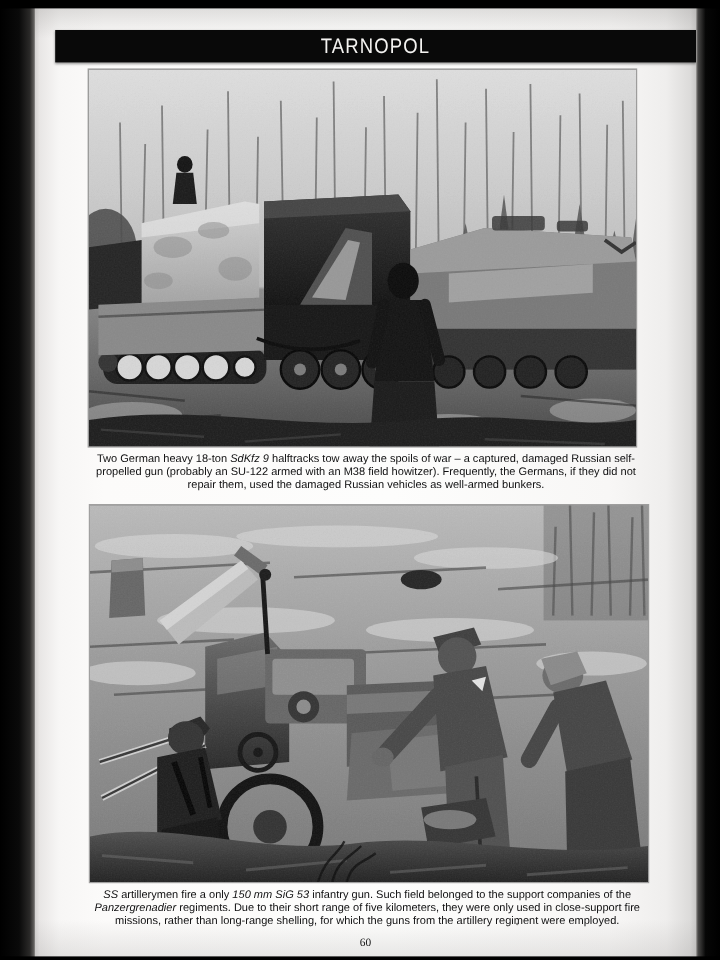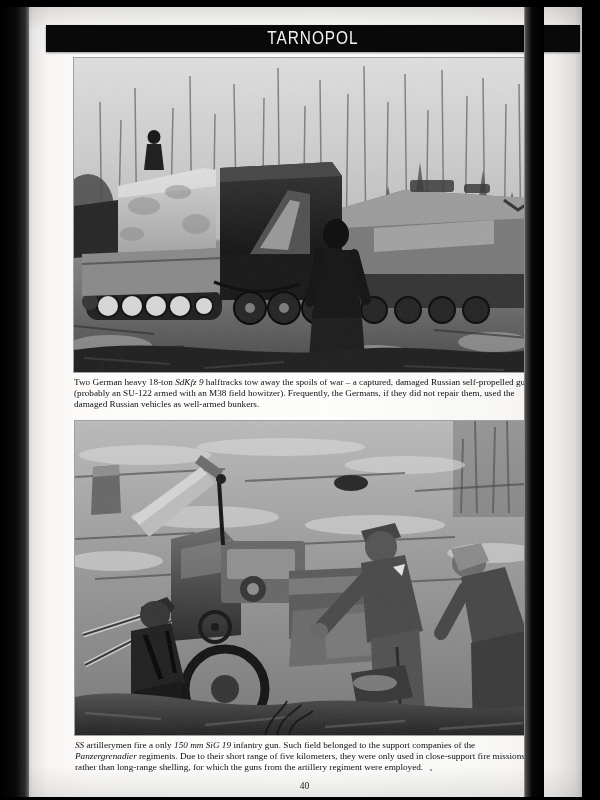--- a/index.html
+++ b/index.html
@@ -11,21 +11,21 @@
   body {
     width: 600px;
     height: 800px;
     overflow: hidden;
     font-family: "Liberation Serif", "DejaVu Serif", serif;
   }
 
   
   .scan {
     position: relative;
-    width: 544px;
+    width: 600px;
     height: 800px;
     background: #86efac;
   }
 
   
   .paper {
     position: absolute;
     left: 27px;
     top: 6px;
     width: 555px;
@@ -109,24 +109,24 @@
     background: #8e8d8b;
     box-shadow: 0 0 0 1px rgba(90,90,90,0.55);
     filter: grayscale(100%) contrast(108%);
   }
   .photo svg { display: block; width: 100%; height: 100%; }
 
   
   .caption {
     position: absolute;
     color: #0f0f10;
-    font-family: Liberation Serif, serif;
+    font-family: Liberation Sans, sans-serif;
     font-size: 9.2px;
     line-height: 11.0px;
-    text-align: left;
+    text-align: center;
     letter-spacing: 0.01px;
   }
   .caption i { font-style: italic; }
 
   .folio {
     position: absolute;
     width: 555px;
     text-align: center;
     color: #1a1a1a;
     font-family: "Liberation Serif", "DejaVu Serif", serif;
@@ -505,25 +505,25 @@
         <path d="M190 314 C196 294 206 292 212 280"></path>
         <path d="M202 314 C206 296 216 294 226 284"></path>
         <path d="M214 314 C218 298 228 298 238 290"></path>
       </g>
 
       <rect x="0" y="0" width="465" height="314" filter="url(#gr2)" opacity="0.5"></rect>
     </svg>
   </div>
 
   <div class="caption" style="left:75px; top:740px; width:462px;">
-    <i>SS</i><span> artillerymen fire a only </span><i>150 mm SiG 19</i><span> infantry gun. Such field belonged to the support companies of the </span><i>Panzergrenadier</i><span> regiments. Due to their short range of five kilometers, they were only used in close-support fire missions, rather than long-range shelling, for which the guns from the artillery regiment were employed.</span>
+    <i>SS</i><span> artillerymen fire a only </span><i>150 mm SiG 53</i><span> infantry gun. Such field belonged to the support companies of the </span><i>Panzergrenadier</i><span> regiments. Due to their short range of five kilometers, they were only used in close-support fire missions, rather than long-range shelling, for which the guns from the artillery regiment were employed.</span>
   </div>
 
   <div class="stray-dot" style="left:430px; top:769px;"></div>
 
-  <div class="folio" style="left:27px; top:781px;">40</div>
+  <div class="folio" style="left:27px; top:781px;">60</div>
 
   <div class="gutter-left"></div>
   <div class="gutter-right"></div>
   <div class="edge-top"></div>
   <div class="edge-bottom"></div>
 
 </div>
 
 </body></html>

